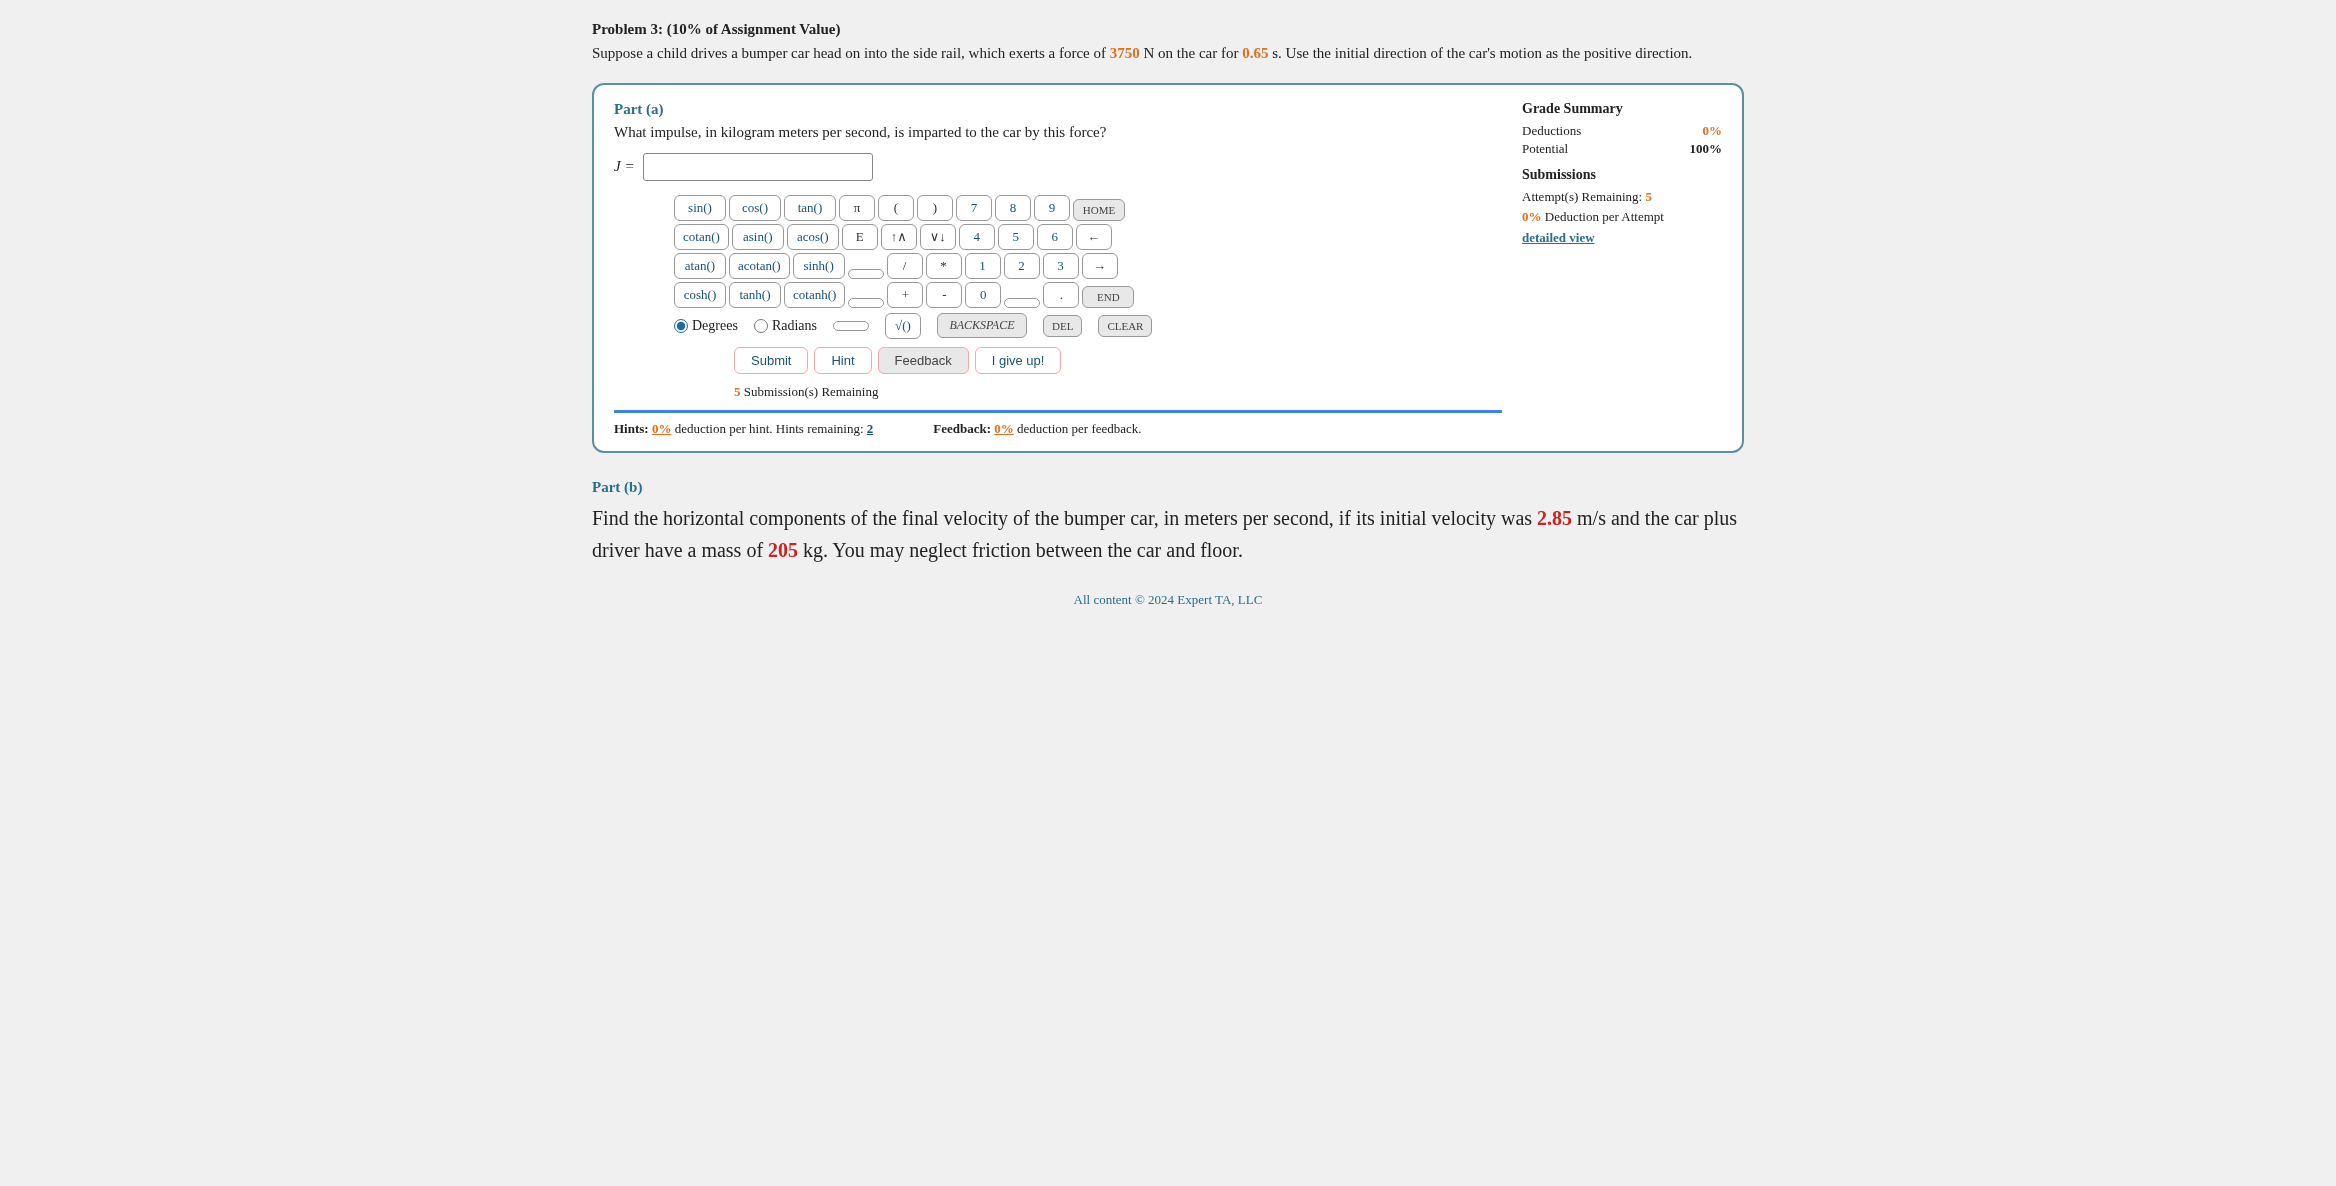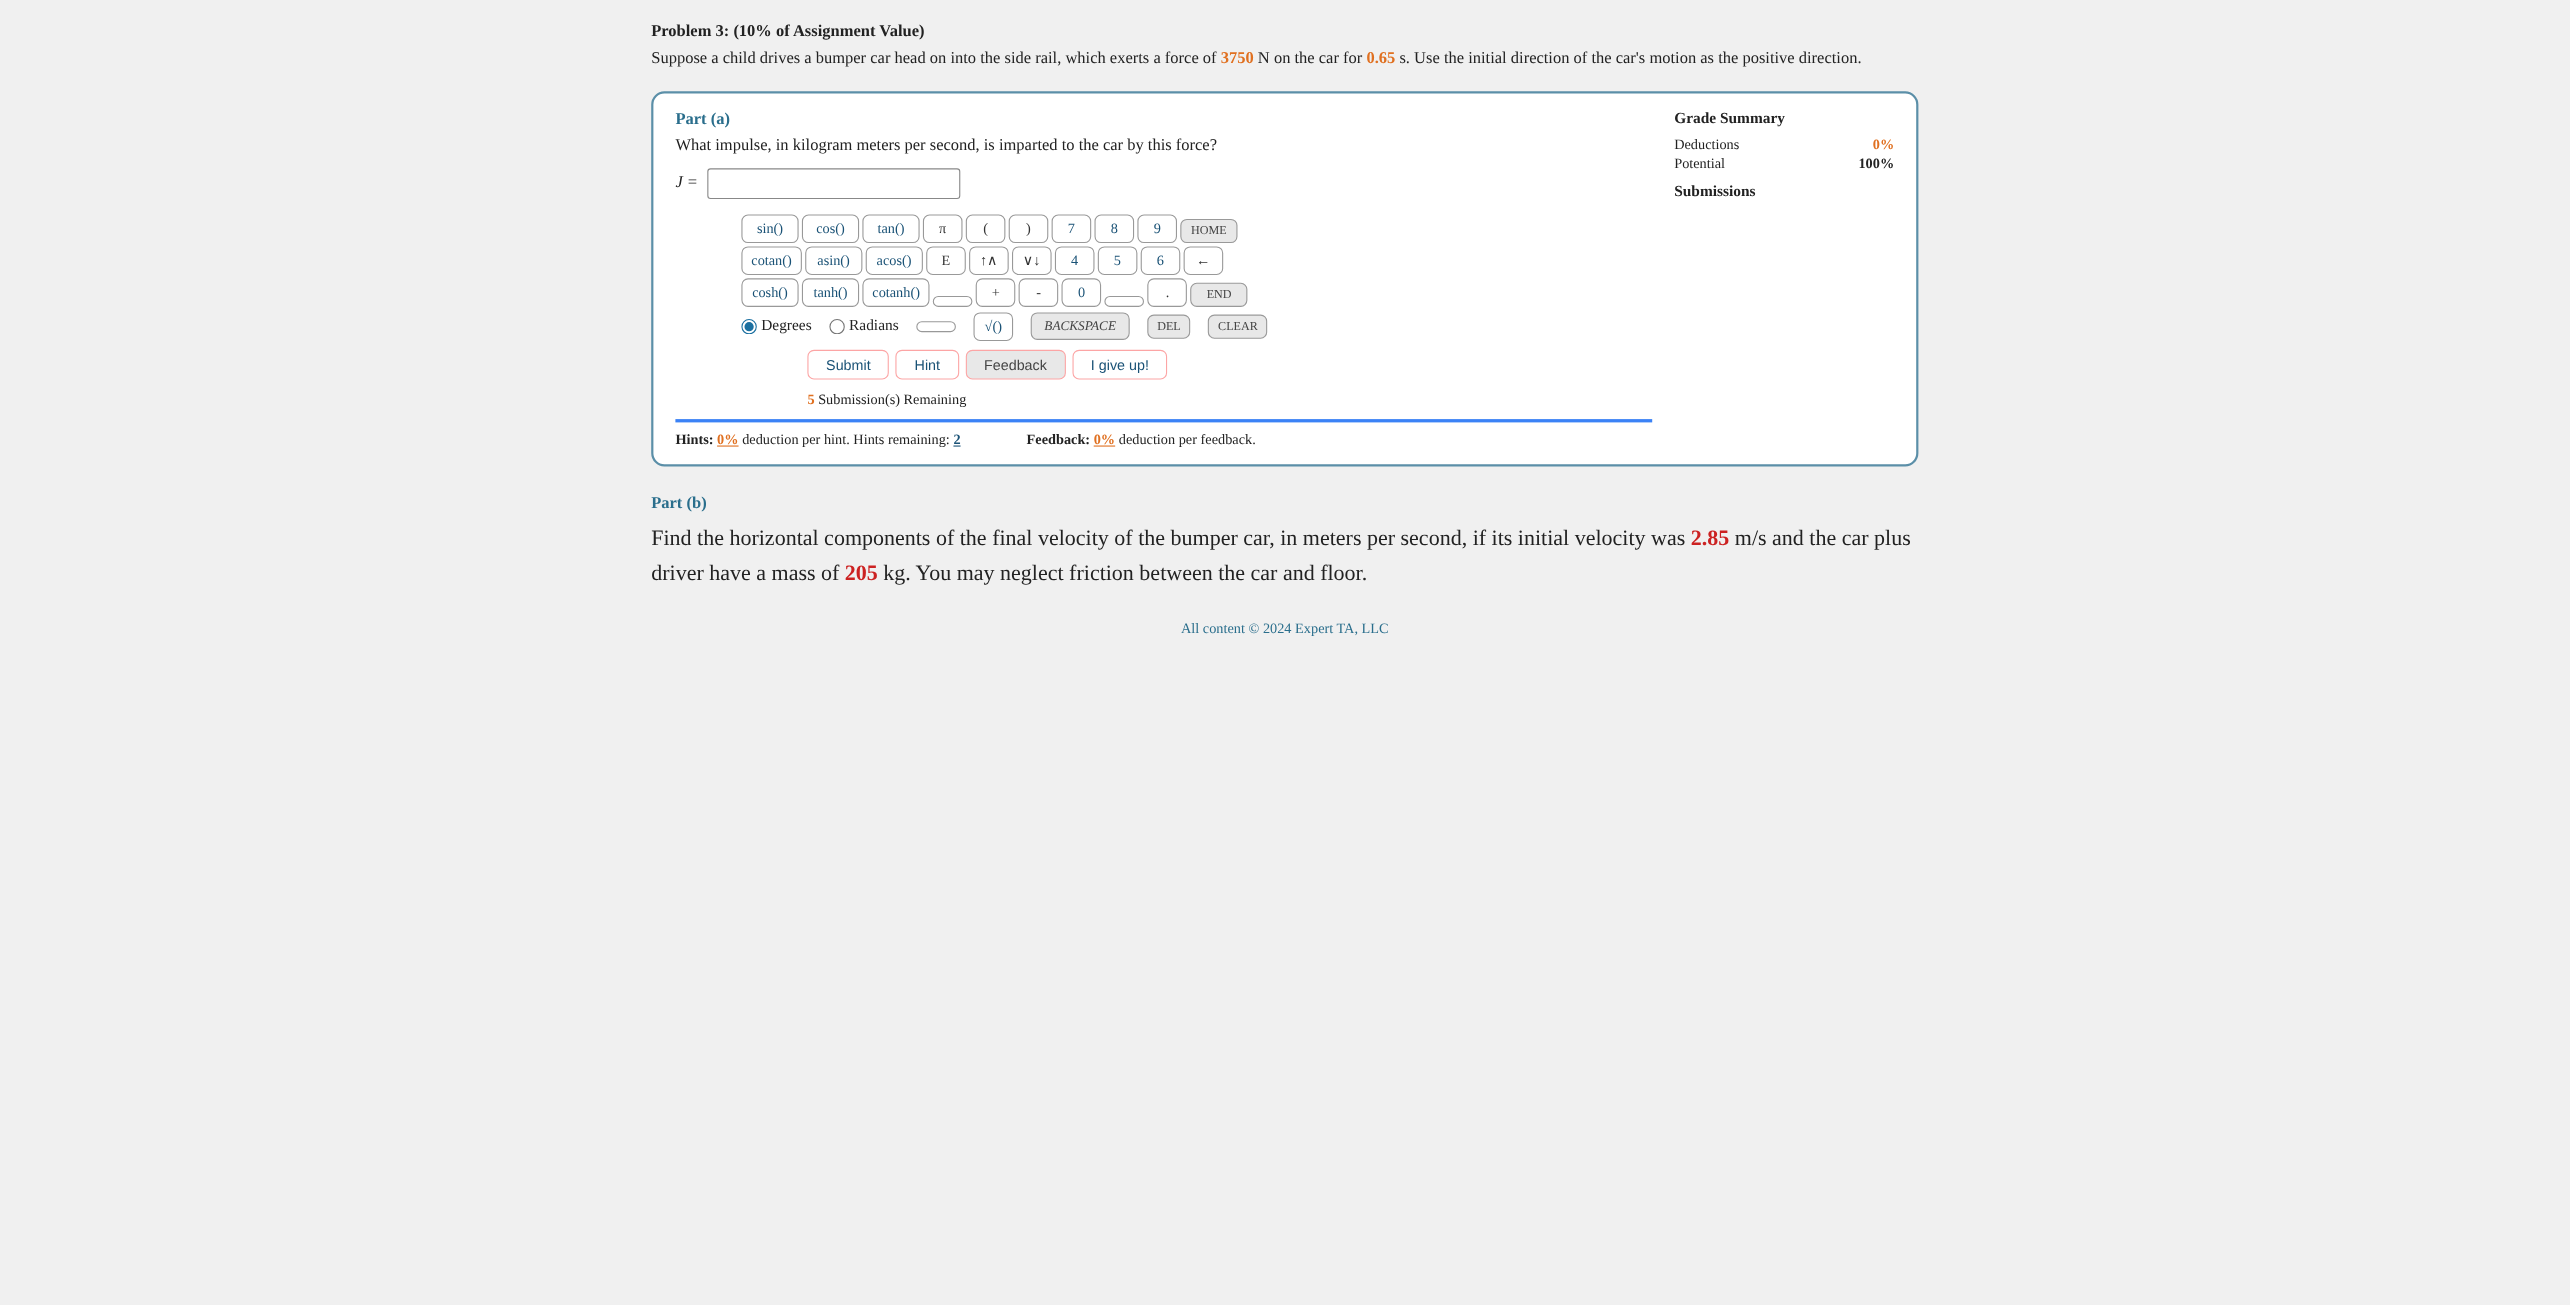--- a/index.html
+++ b/index.html
@@ -272,20 +272,32 @@
               <button class="calc-btn">acos()</button>
               <button class="calc-btn sym">E</button>
               <button class="calc-btn sym">↑∧</button>
               <button class="calc-btn sym">∨↓</button>
               <button class="calc-btn num">4</button>
               <button class="calc-btn num">5</button>
               <button class="calc-btn num">6</button>
               <button class="calc-btn op">←</button>
             </div>
 
+            <div class="calc-row">
+              <button class="calc-btn">atan()</button>
+              <button class="calc-btn">acotan()</button>
+              <button class="calc-btn">sinh()</button>
+              <button class="calc-btn sym"></button>
+              <button class="calc-btn op">/</button>
+              <button class="calc-btn op">*</button>
+              <button class="calc-btn num">1</button>
+              <button class="calc-btn num">2</button>
+              <button class="calc-btn num">3</button>
+              <button class="calc-btn op">→</button>
+            </div>
 
             <div class="calc-row">
               <button class="calc-btn">cosh()</button>
               <button class="calc-btn">tanh()</button>
               <button class="calc-btn">cotanh()</button>
               <button class="calc-btn sym"></button>
               <button class="calc-btn op">+</button>
               <button class="calc-btn op">-</button>
               <button class="calc-btn num">0</button>
               <button class="calc-btn sym"></button>
@@ -344,20 +356,27 @@
         <div class="grade-row">
           <span>Deductions</span>
           <span class="orange">0%</span>
         </div>
         <div class="grade-row">
           <span>Potential</span>
           <span class="bold">100%</span>
         </div>
         <div class="submissions-section">
           <div class="sub-title">Submissions</div>
+          <div class="sub-detail">
+            <span>Attempt(s) Remaining: </span><span class="orange">5</span>
+            <br>
+            <span class="orange">0%</span><span> Deduction per Attempt</span>
+            <br>
+            <span class="blue-link">detailed view</span>
+          </div>
         </div>
       </div>
     </div>
   </div>
 
   <div class="part-b-section">
     <div class="part-b-label">Part (b)</div>
     <div class="part-b-text">
       <span>Find the horizontal components of the final velocity of the bumper car, in meters per second, if its initial velocity was </span><span class="highlight-red">2.85</span><span> m/s and the car plus driver have a mass of </span><span class="highlight-red">205</span><span> kg. You may neglect friction between the car and floor.</span>
     </div>

